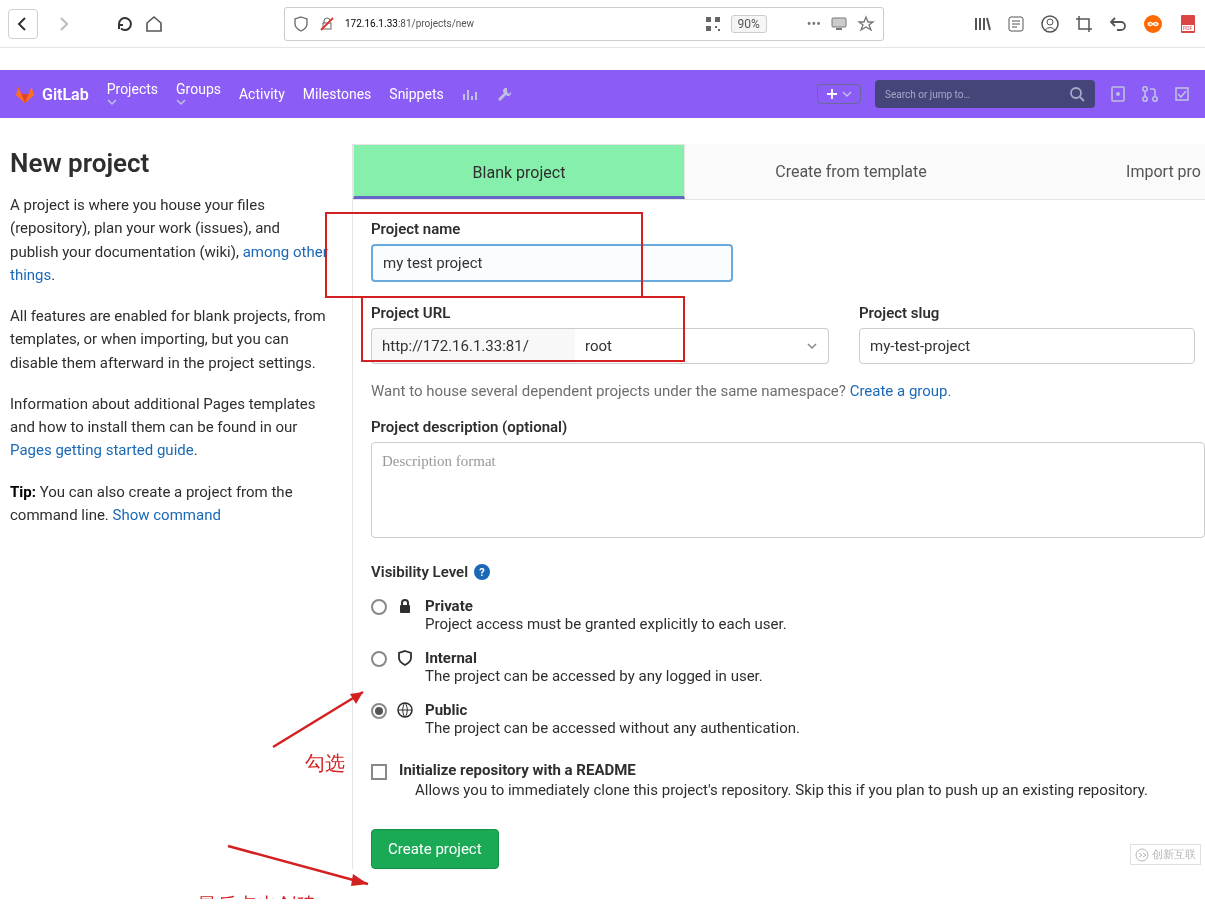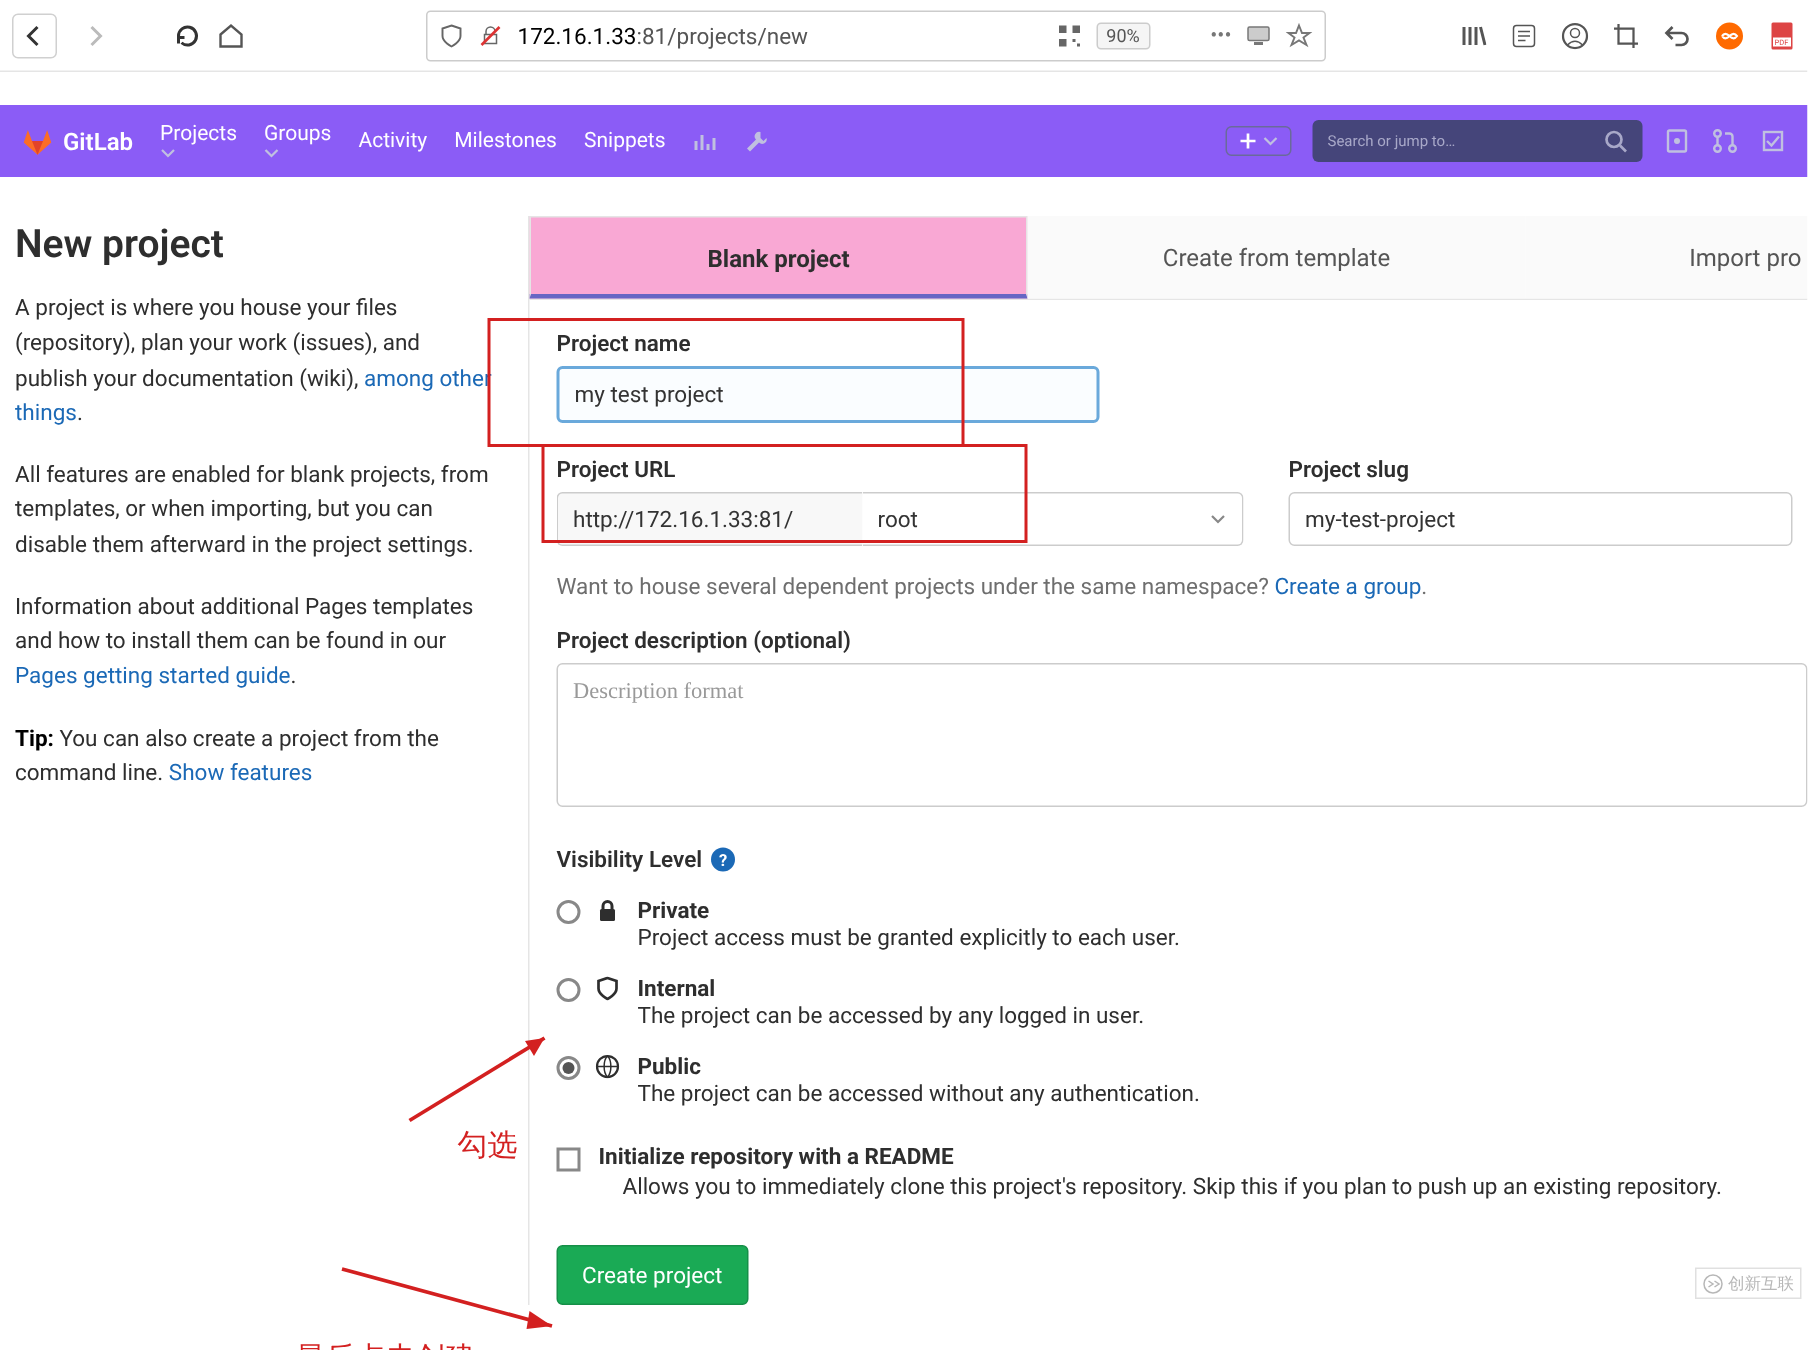--- a/index.html
+++ b/index.html
@@ -3,21 +3,21 @@
 <meta charset="utf-8">
 <style>
 * { margin: 0; padding: 0; box-sizing: border-box; font-family: -apple-system, BlinkMacSystemFont, "Segoe UI", Roboto, sans-serif; }
 body { background: #fff; color: #2e2e2e; font-size: 14px; width: 1205px; }
 
 .browser-bar { height: 48px; display: flex; align-items: center; padding: 0 8px; gap: 10px; border-bottom: 1px solid #e5e5e5; }
 .nav-btn { width: 30px; height: 30px; border: 1px solid #d0d0d0; border-radius: 4px; display: inline-flex; align-items: center; justify-content: center; color: #555; background:#fff; }
 .nav-btn.active { color:#000; }
 .nav-arrow-disabled { color:#b8b8b8; border-color:#e0e0e0; }
 .url-wrap { flex: 0 0 600px; height: 34px; border: 1px solid #ccc; border-radius: 3px; margin-left: 110px; display:flex; align-items:center; padding:0 8px; gap:10px; }
-.url-wrap .url { font-size:15px; color:#555; flex:1; }
+.url-wrap .url { font-size:10px; color:#555; flex:1; }
 .url-wrap .url .host { color:#000; }
 .zoom-badge { background:#f5f5f5; border:1px solid #ccc; border-radius:3px; padding:1px 6px; font-size:12px; color:#555; }
 .br-right-icons { margin-left:auto; display:flex; gap:16px; align-items:center; color:#5a5a5a; }
 
 .gl-header { height: 48px; background:#8b5cf6; color:#fff; display:flex; align-items:center; padding:0 14px; gap:18px; font-size:14px; }
 .gl-logo { display:flex; align-items:center; gap:6px; font-weight:600; font-size:16px; }
 .gl-header-right { margin-left:auto; display:flex; align-items:center; gap:14px; }
 .gl-search { background:#45457a; border-radius:4px; padding:6px 10px; display:flex; align-items:center; gap:10px; width:220px; color:#b0b0d0; }
 .gl-search input { background:transparent; border:none; outline:none; color:#fff; flex:1; font-size:10px; }
 .gl-search input::placeholder { color:#a8a8c8; }
@@ -26,21 +26,21 @@
 .content { display:flex; padding:26px 0 30px 0; }
 .sidebar-left { width: 354px; padding: 0 20px 0 10px; }
 .sidebar-left h1 { font-size:26px; font-weight:600; margin: 4px 0 16px 0; color:#2e2e2e;}
 .sidebar-left p { font-size:15px; line-height:1.55; margin-bottom:18px; color:#2e2e2e;}
 .sidebar-left a { color:#1b69b6; text-decoration:none; }
 .tip b { color:#000; }
 .main { flex:1; border-left:1px solid #e5e5e5; padding-left:0; position:relative; }
 
 .tabs { display:flex; height:56px; border-bottom:1px solid #e5e5e5; }
 .tab { flex:0 0 332px; text-align:center; line-height:56px; font-size:16px; color:#555; }
-.tab.active { font-weight:700; border-bottom:3px solid #6666c4; color:#2e2e2e; background:#f9a8d4; border-right:1px solid #e5e5e5; border-top:1px solid #e5e5e5; border-left:1px solid #e5e5e5;}
+.tab.active { font-weight:400; border-bottom:3px solid #6666c4; color:#2e2e2e; background:#86efac; border-right:1px solid #e5e5e5; border-top:1px solid #e5e5e5; border-left:1px solid #e5e5e5;}
 .tab:not(.active) { background:#fafafa; }
 
 .form { padding: 20px 0 0 18px; }
 .label { font-weight:600; font-size:15px; margin-bottom:6px; display:block; color:#2e2e2e;}
 .row { display:flex; gap:30px; margin-bottom:18px; }
 .input { border:1px solid #ccc; border-radius:4px; padding:8px 10px; font-size:15px; color:#333; background:#fff; }
 .name-input { width:362px; border:2px solid #6aa9db; background:#fafdff; }
 .url-box { width:204px; background:#f8f8f8; border-radius:4px 0 0 4px; border-right:none;}
 .namespace { width:254px; border-left:none; display:flex; align-items:center; justify-content:space-between; border-radius:0 4px 4px 0;}
 .slug-input { width:336px;}
@@ -223,21 +223,21 @@
       </svg>
   </div>
 </div>
 
 <div class="content" style="position:relative;">
   <div class="sidebar-left">
     <h1>New project</h1>
     <p><span>A project is where you house your files (repository), plan your work (issues), and publish your documentation (wiki), </span><a>among other things</a><span>.</span></p>
     <p>All features are enabled for blank projects, from templates, or when importing, but you can disable them afterward in the project settings.</p>
     <p><span>Information about additional Pages templates and how to install them can be found in our </span><a>Pages getting started guide</a><span>.</span></p>
-    <p class="tip"><b>Tip:</b><span> You can also create a project from the command line. </span><a>Show features</a></p>
+    <p class="tip"><b>Tip:</b><span> You can also create a project from the command line. </span><a>Show command</a></p>
   </div>
 
   <div class="main">
     <div class="tabs">
       <div class="tab active">Blank project</div>
       <div class="tab">Create from template</div>
       <div class="tab" style="flex:1; text-align:right; padding-right:4px;">Import pro</div>
     </div>
 
     <div class="form">

